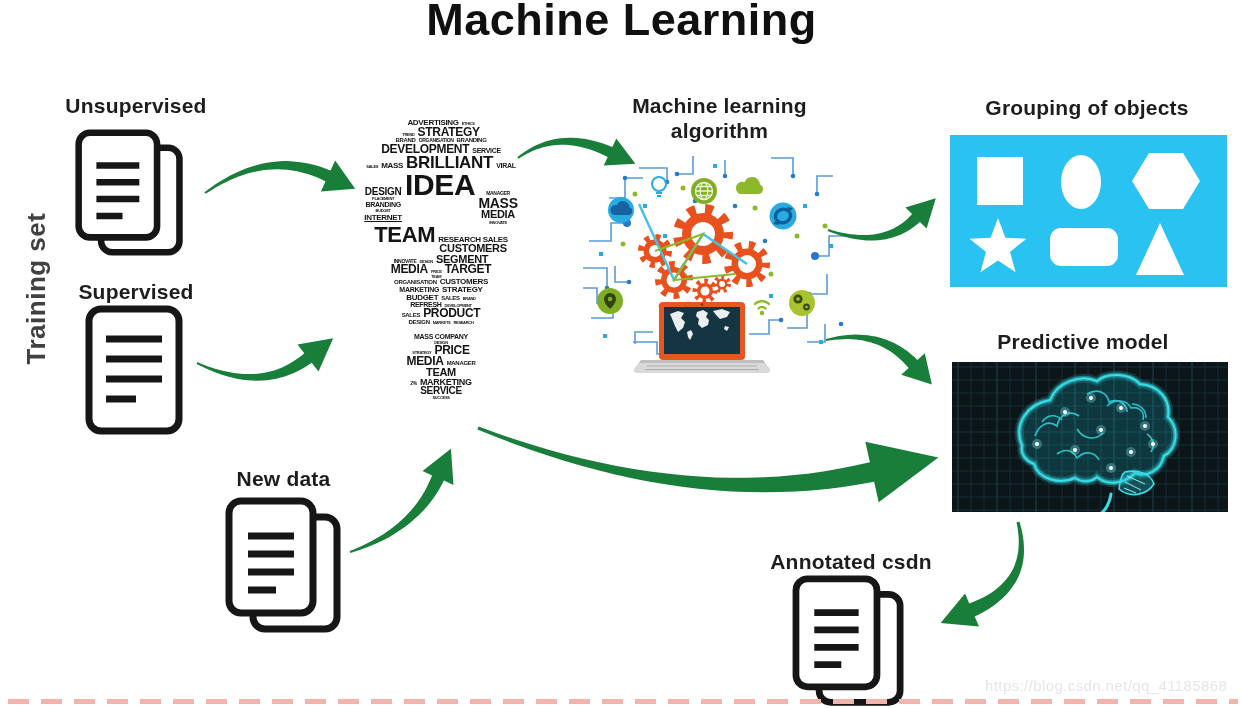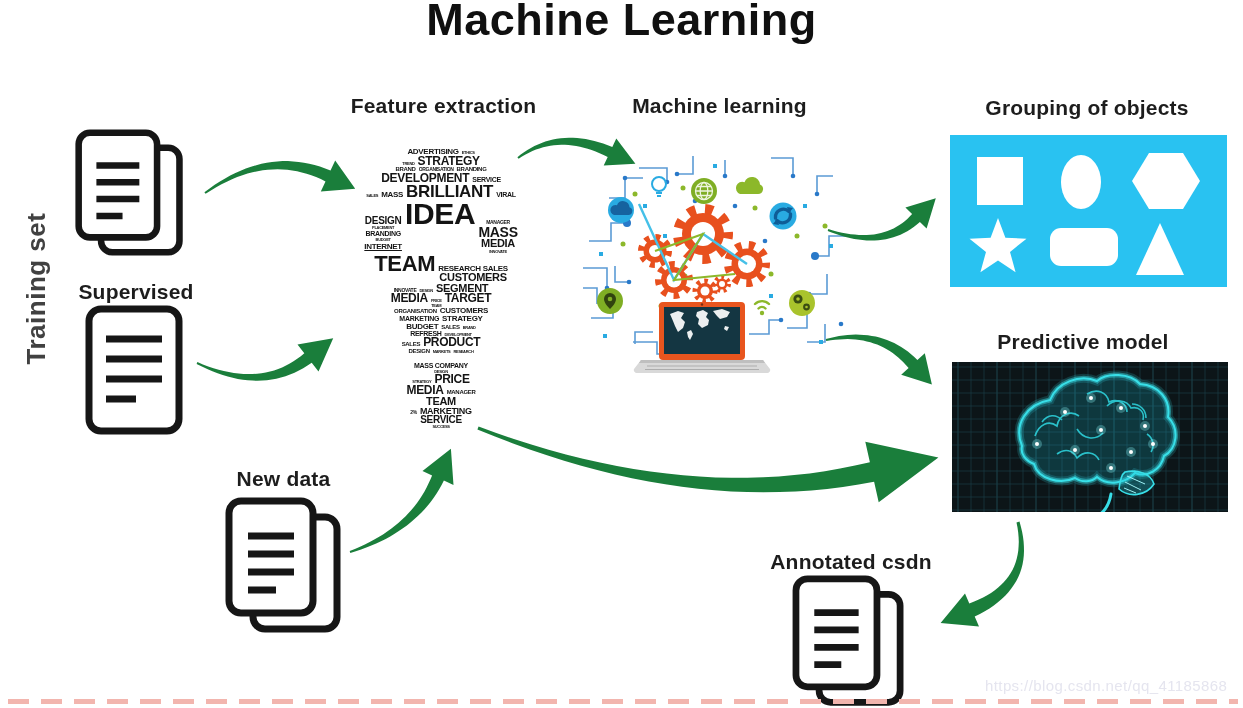--- a/index.html
+++ b/index.html
@@ -25,24 +25,25 @@
 </style>
 </head>
 <body>
 
 <div id="canvas">
 
   <h1 id="title">Machine Learning</h1>
 
   <div id="training-set">Training set</div>
 
+  <div class="lbl" style="left:56px;top:93px;width:160px">Unsupervised</div>
   <div class="lbl" style="left:66px;top:279px;width:140px">Supervised</div>
-  <div class="lbl" style="left:336px;top:93px;width:215px">Feature extraction</div>
   <div class="lbl" style="left:612px;top:93px;width:215px">
     <div>Machine learning</div>
+    <div>algorithm</div>
   </div>
   <div class="lbl" style="left:978px;top:329px;width:210px">Predictive model</div>
   <div class="lbl" style="left:962px;top:95px;width:250px">Grouping of objects</div>
   <div class="lbl" style="left:226px;top:466px;width:115px">New data</div>
   <div class="lbl" style="left:760px;top:549px;width:182px">Annotated csdn</div>
 
   <svg width="0" height="0" style="position:absolute" aria-hidden="true">
     <defs>
       <g id="doc-double">
         <rect x="29" y="21" width="84" height="112" rx="12" fill="#fff" stroke="#161616" stroke-width="7"></rect>
@@ -64,21 +65,21 @@
     </svg>
   <svg class="abs" style="left:224px;top:496px" width="120" height="140" viewBox="0 0 120 140">
       <use href="#doc-double"></use>
     </svg>
   <svg class="abs" style="left:791px;top:574px" width="116" height="135" viewBox="0 0 120 140">
       <use href="#doc-double"></use>
     </svg>
 
   <div id="wordcloud">
       <div class="wc-row">
-        <span class="wc-word" style="font-size: 8px; margin-top: 29px;">ADVERTISING</span>
+        <span class="wc-word" style="font-size: 8px;">ADVERTISING</span>
         <span class="wc-word" style="font-size: 4px;">ETHICS</span>
       </div>
       <div class="wc-row">
         <span class="wc-word" style="font-size: 4px;">TREND</span>
         <span class="wc-word" style="font-size: 12px;">STRATEGY</span>
       </div>
       <div class="wc-row">
         <span class="wc-word" style="font-size: 6px;">BRAND</span>
         <span class="wc-word" style="font-size: 5px;">ORGANISATION</span>
         <span class="wc-word" style="font-size: 6px;">BRANDING</span>

